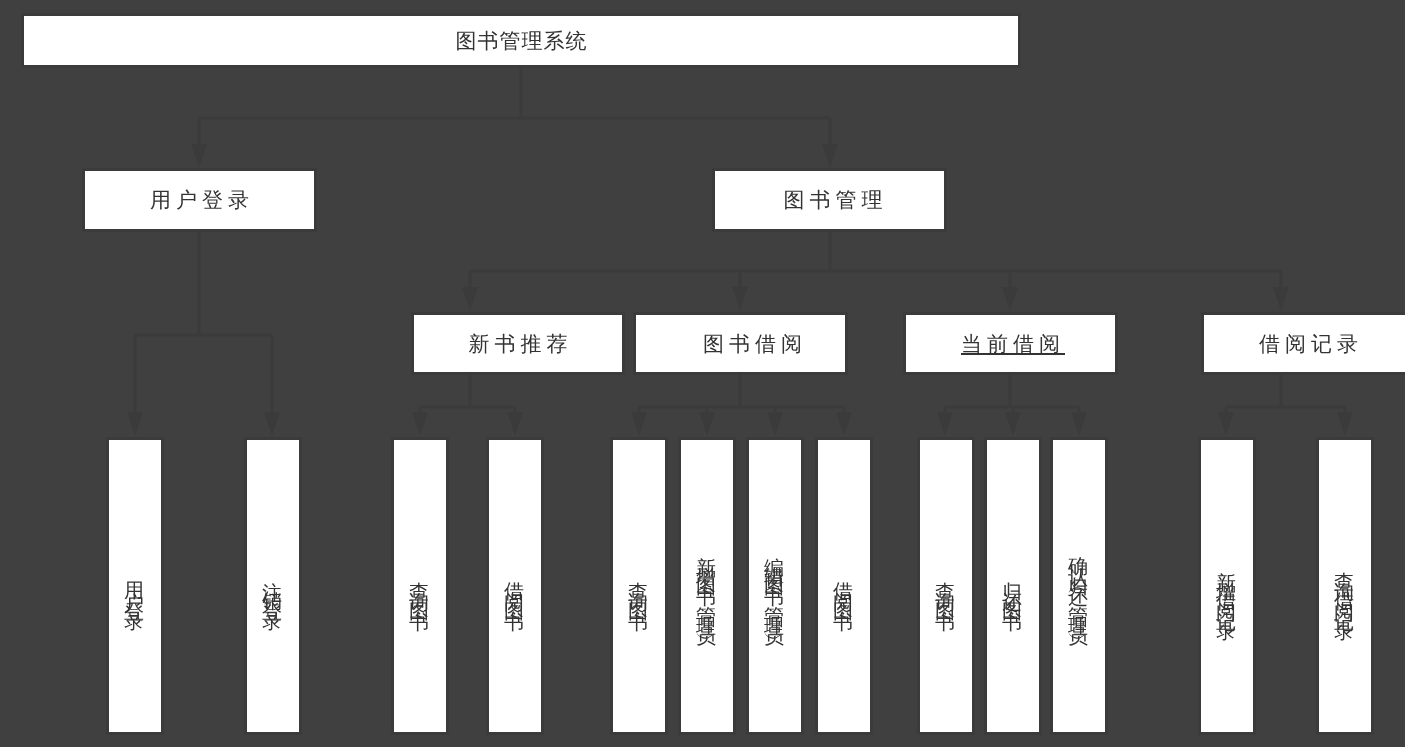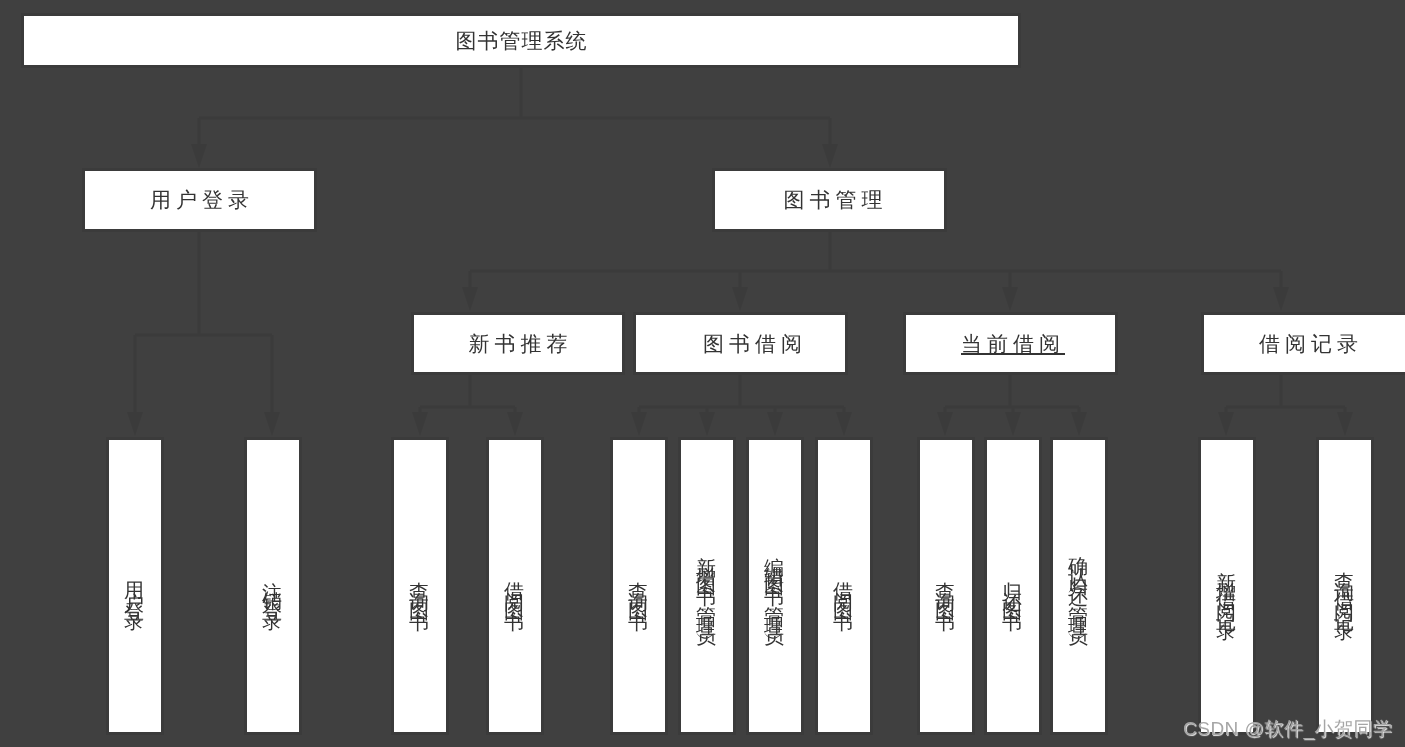--- a/index.html
+++ b/index.html
@@ -112,14 +112,13 @@
   <div class="node leaf lf7">编辑图书（管理员）</div>
   <div class="node leaf lf8">借阅图书</div>
 
   <div class="node leaf lf9">查询图书</div>
   <div class="node leaf lf10">归还图书</div>
   <div class="node leaf lf11">确认归还（管理员）</div>
 
   <div class="node leaf lf12">新增借阅记录</div>
   <div class="node leaf lf13">查询借阅记录</div>
 
-  <div class="watermark">CSDN @软件_小贺同学</div>
 </div>
 
 </body></html>

